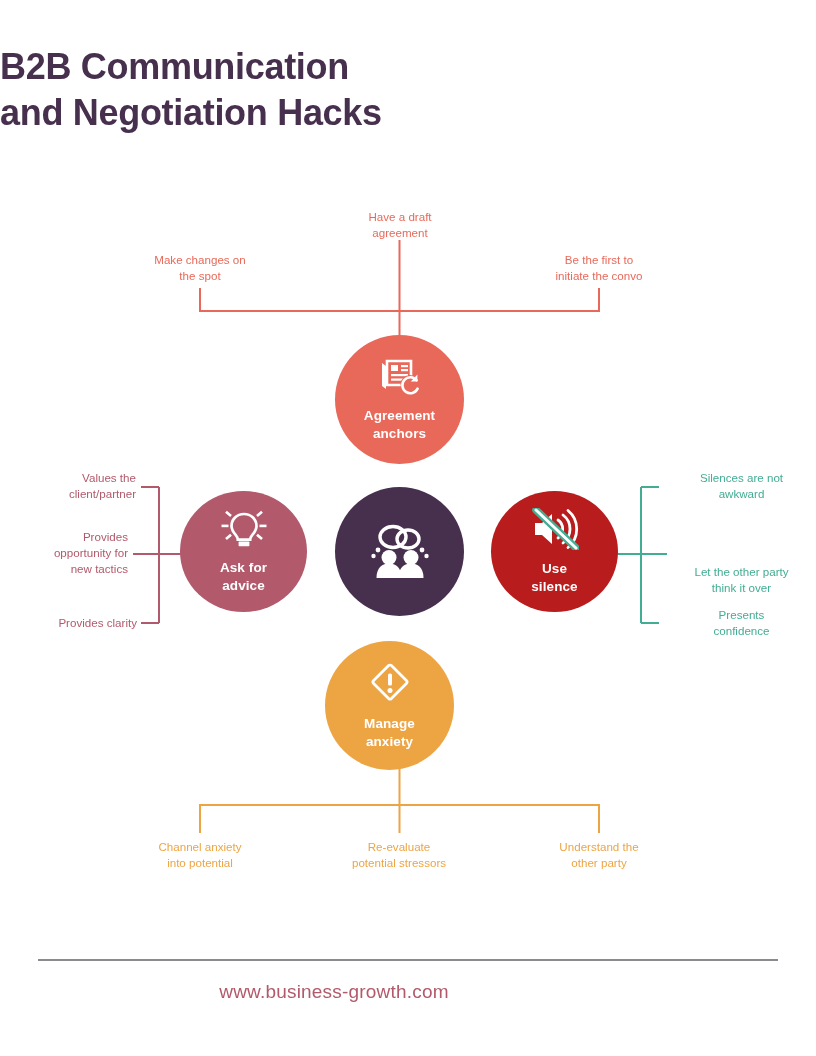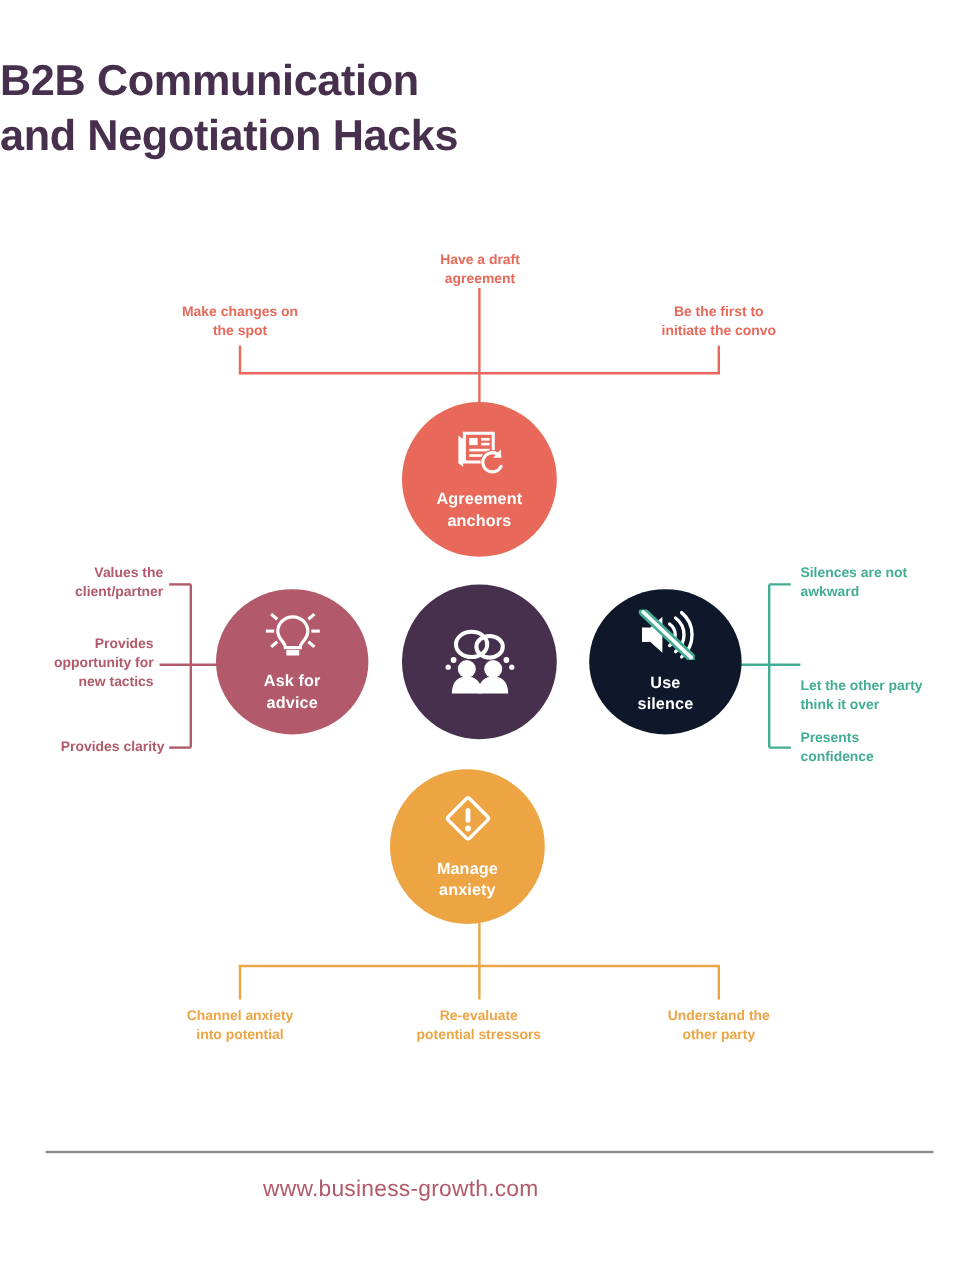--- a/index.html
+++ b/index.html
@@ -98,25 +98,24 @@
     width: 129px; height: 129px;
   }
   .node-bottom .glyph { margin-bottom: 11px; }
 
   
   .leaf {
     position: absolute;
     font-size: 11.6px;
     line-height: 1.38;
     white-space: pre-line;
-    font-weight: bold;
   }
   .leaf-c { text-align: center; }
   .leaf-r { text-align: right; }
-  .leaf-l { text-align: left; }
+  .leaf-l { text-align: center; }
 
   
   .divider {
     position: absolute;
     left: 38px;
     top: 959px;
     width: 740px;
     height: 2px;
     background: #8a8a8f;
   }
@@ -218,21 +217,21 @@
         <rect x="4.2" y="3.6" width="6.6" height="2.6" fill="#fff" transform="rotate(40 7.5 4.9)"></rect>
         <rect x="35.2" y="3.6" width="6.6" height="2.6" fill="#fff" transform="rotate(-40 38.5 4.9)"></rect>
         <rect x="4.2" y="26.6" width="6.6" height="2.6" fill="#fff" transform="rotate(-40 7.5 27.9)"></rect>
         <rect x="35.2" y="26.6" width="6.6" height="2.6" fill="#fff" transform="rotate(40 38.5 27.9)"></rect>
       </svg>
     </span>
     <span class="node-label">Ask for
 advice</span>
   </div>
 
-  <div class="node node-right" style="background:#0f172a;">
+  <div class="node node-right" style="background:#b91c1c;">
     <span class="glyph">
       <svg width="48" height="42" viewBox="0 0 48 42" fill="none">
         <path d="M4 15 L11 15 L21 6 L21 36 L11 27 L4 27 Z" fill="#fff"></path>
         <path d="M27 12 A11 11 0 0 1 27 30" stroke="#fff" stroke-width="2.8" fill="none" stroke-linecap="round"></path>
         <path d="M32 7 A17.5 17.5 0 0 1 32 35" stroke="#fff" stroke-width="2.8" fill="none" stroke-linecap="round"></path>
         <path d="M37 2.5 A24 24 0 0 1 37 39.5" stroke="#fff" stroke-width="2.8" fill="none" stroke-linecap="round"></path>
         <line x1="5" y1="2" x2="45" y2="40" stroke="#42AD93" stroke-width="7.5" stroke-linecap="round"></line>
         <line x1="5" y1="2" x2="45" y2="40" stroke="#fff" stroke-width="3" stroke-linecap="round"></line>
       </svg>
     </span>

